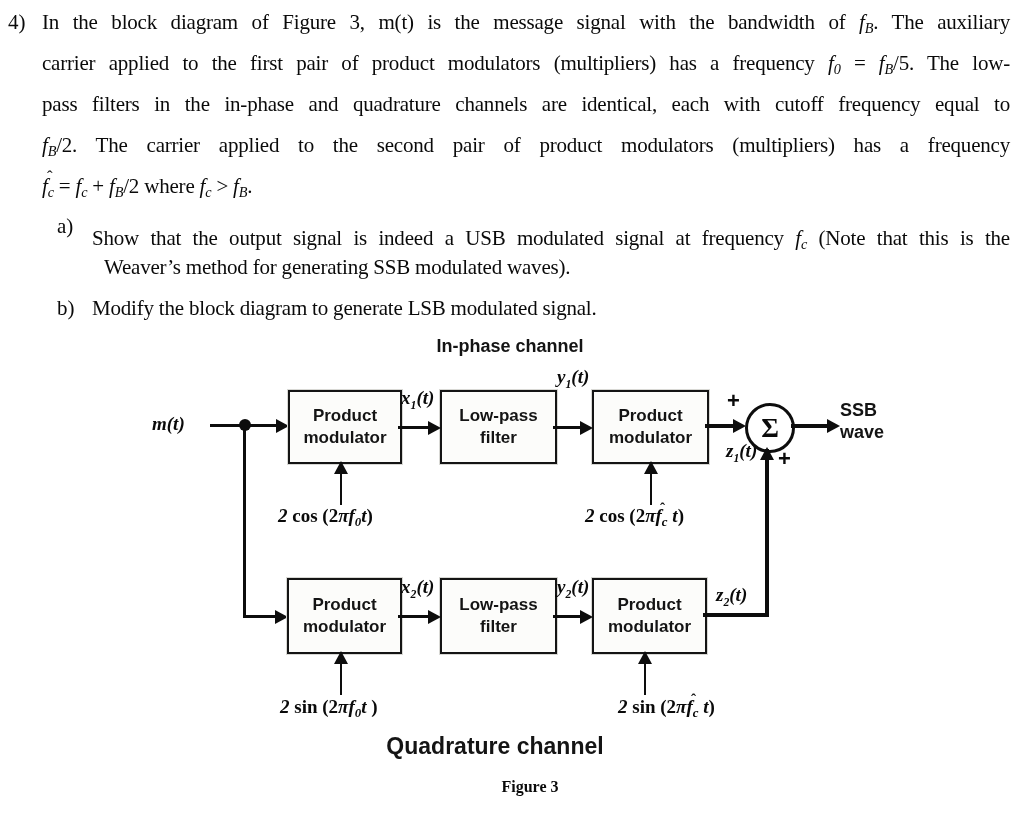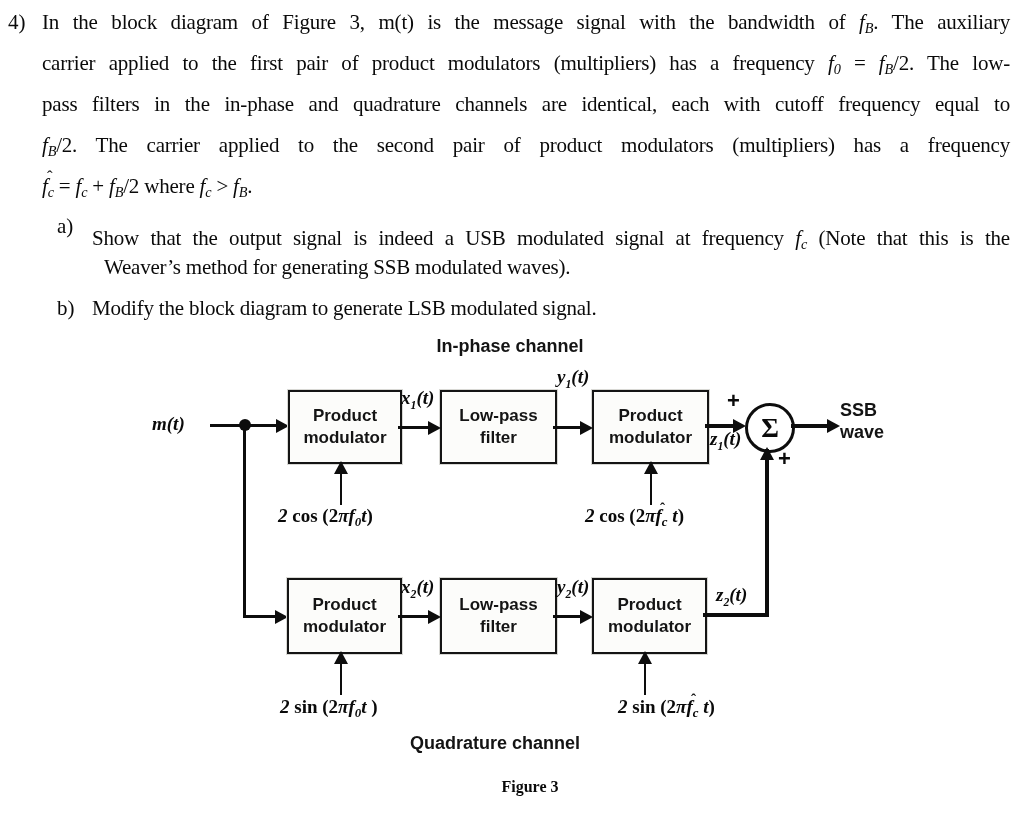--- a/index.html
+++ b/index.html
@@ -43,34 +43,34 @@
   }
   .outlab{position:absolute;font-family:"Liberation Sans",sans-serif;font-size:18px;font-weight:600;line-height:22px;color:#141414;}
 </style>
 </head>
 <body>
 
 <div id="page">
 
   <span class="marker" style="left:8px;top:10px;">4)</span>
   <div class="tline just" style="top:10px;"><span class="s-n">In the block diagram of Figure 3, m(t) is the message signal with the bandwidth of </span><span class="s-i">f</span><span class="s-sub">B</span><span class="s-n">. The auxiliary</span></div>
-  <div class="tline just" style="top:51px;"><span class="s-n">carrier applied to the first pair of product modulators (multipliers) has a frequency </span><span class="s-i">f</span><span class="s-sub">0</span><span class="s-n"> = </span><span class="s-i">f</span><span class="s-sub">B</span><span class="s-n">/2. The low-</span></div>
+  <div class="tline just" style="top:51px;"><span class="s-n">carrier applied to the first pair of product modulators (multipliers) has a frequency </span><span class="s-i">f</span><span class="s-sub">0</span><span class="s-n"> = </span><span class="s-i">f</span><span class="s-sub">B</span><span class="s-n">/5. The low-</span></div>
   <div class="tline just" style="top:92px;"><span class="s-n">pass filters in the in-phase and quadrature channels are identical, each with cutoff frequency equal to</span></div>
   <div class="tline just" style="top:133px;"><span class="s-i">f</span><span class="s-sub">B</span><span class="s-n">/2. The carrier applied to the second pair of product modulators (multipliers) has a frequency</span></div>
   <div class="tline" style="top:174px;"><span class="s-hat">f</span><span class="s-sub">c</span><span class="s-n"> = </span><span class="s-i">f</span><span class="s-sub">c</span><span class="s-n"> + </span><span class="s-i">f</span><span class="s-sub">B</span><span class="s-n">/2 where </span><span class="s-i">f</span><span class="s-sub">c</span><span class="s-n"> &gt; </span><span class="s-i">f</span><span class="s-sub">B</span><span class="s-n">.</span></div>
 
   <span class="marker" style="left:57px;top:214px;">a)</span>
   <div class="iline just" style="top:226px;"><span class="s-n">Show that the output signal is indeed a USB modulated signal at frequency </span><span class="s-i">f</span><span class="s-sub">c</span><span class="s-n"> (Note that this is the</span></div>
   <div class="iline" style="top:255px;margin-left:12px;"><span class="s-n">Weaver’s method for generating SSB modulated waves).</span></div>
 
   <span class="marker" style="left:57px;top:296px;">b)</span>
   <div class="iline" style="top:296px;"><span class="s-n">Modify the block diagram to generate LSB modulated signal.</span></div>
 
   <div class="dlabel" style="left:400px;top:336px;width:220px;text-align:center;font-size:18px;">In-phase channel</div>
-  <div class="dlabel" style="left:385px;top:733px;width:220px;text-align:center;font-size:18px;">Quadrature channel</div>
+  <div class="dlabel" style="left:385px;top:733px;width:220px;text-align:center;font-size:23px;">Quadrature channel</div>
   <div style="position:absolute;left:450px;top:778px;width:160px;text-align:center;font-size:16px;font-weight:bold;">Figure 3</div>
 
   <div class="sig" style="left:152px;top:413px;font-weight:600;"><span class="s-i">m</span><span class="s-i">(t)</span></div>
   <div class="hline" style="left:210px;top:424px;width:68px;"></div>
   <div class="arr-r" style="left:276px;top:419px;"></div>
   <div class="dot" style="left:239px;top:419px;"></div>
   <div class="vline" style="left:243px;top:425px;height:193px;"></div>
   <div class="hline" style="left:243px;top:615px;width:34px;"></div>
   <div class="arr-r" style="left:275px;top:610px;"></div>
 
@@ -89,21 +89,21 @@
 
   <div class="hline" style="left:398px;top:426px;width:34px;"></div>
   <div class="arr-r" style="left:428px;top:421px;"></div>
   <div class="hline" style="left:553px;top:426px;width:31px;"></div>
   <div class="arr-r" style="left:580px;top:421px;"></div>
   <div class="hline" style="left:705px;top:424px;width:32px;height:4px;"></div>
   <div class="arr-r" style="left:733px;top:419px;"></div>
 
   <div class="sig" style="left:401px;top:387px;"><span class="s-bi">x</span><span class="s-bsub">1</span><span class="s-bi">(t)</span></div>
   <div class="sig" style="left:557px;top:366px;"><span class="s-bi">y</span><span class="s-bsub">1</span><span class="s-bi">(t)</span></div>
-  <div class="sig" style="left:710px;top:428px;"><span class="s-bi">z</span><span class="s-bsub">1</span><span class="s-bi">(t)</span></div>
+  <div class="sig" style="left:710px;top:440px;padding-left:16px;"><span class="s-bi">z</span><span class="s-bsub">1</span><span class="s-bi">(t)</span></div>
 
   <span class="plus" style="left:727px;top:388px;">+</span>
   <div class="sum">Σ</div>
   <span class="plus" style="left:778px;top:446px;">+</span>
   <div class="hline" style="left:791px;top:424px;width:42px;height:4px;"></div>
   <div class="arr-r" style="left:827px;top:419px;"></div>
   <div class="outlab" style="left:840px;top:399px;">
     <div>SSB</div>
     <div>wave</div>
   </div>

